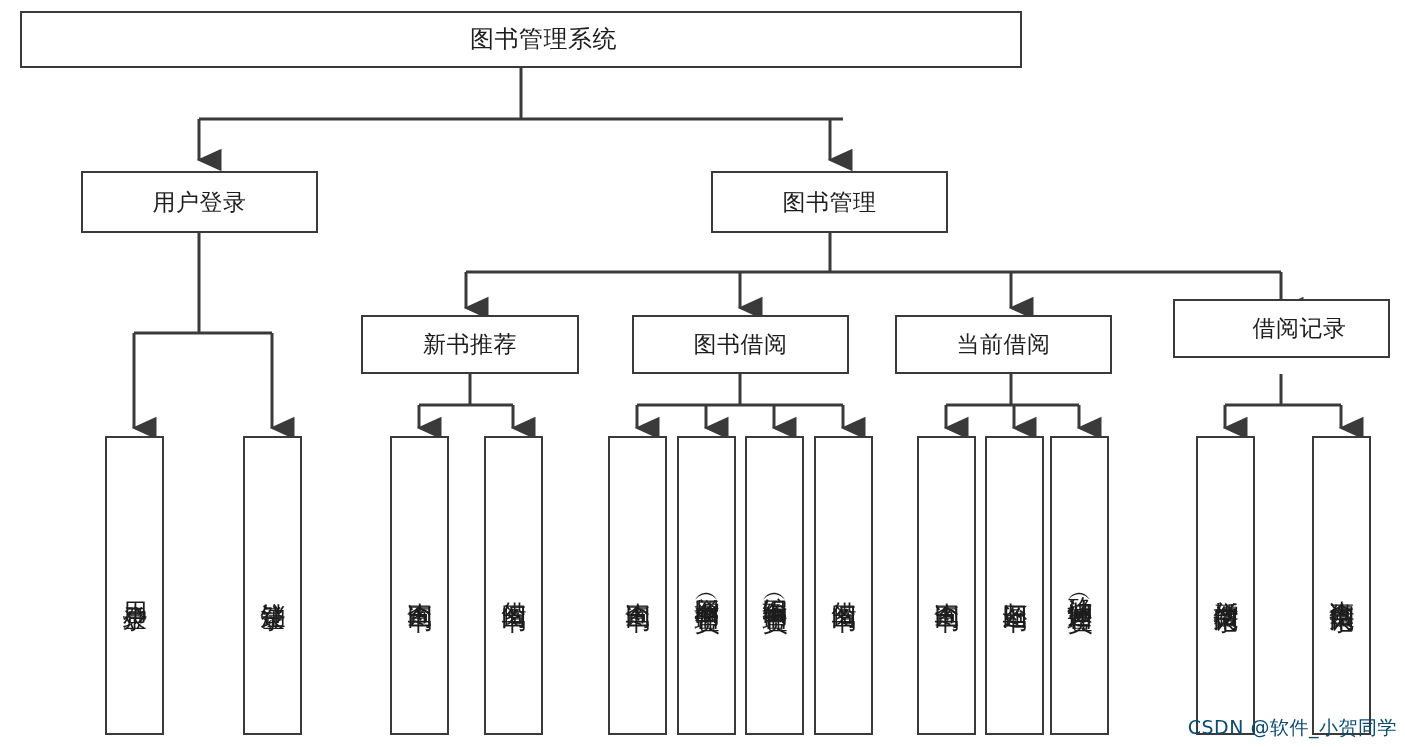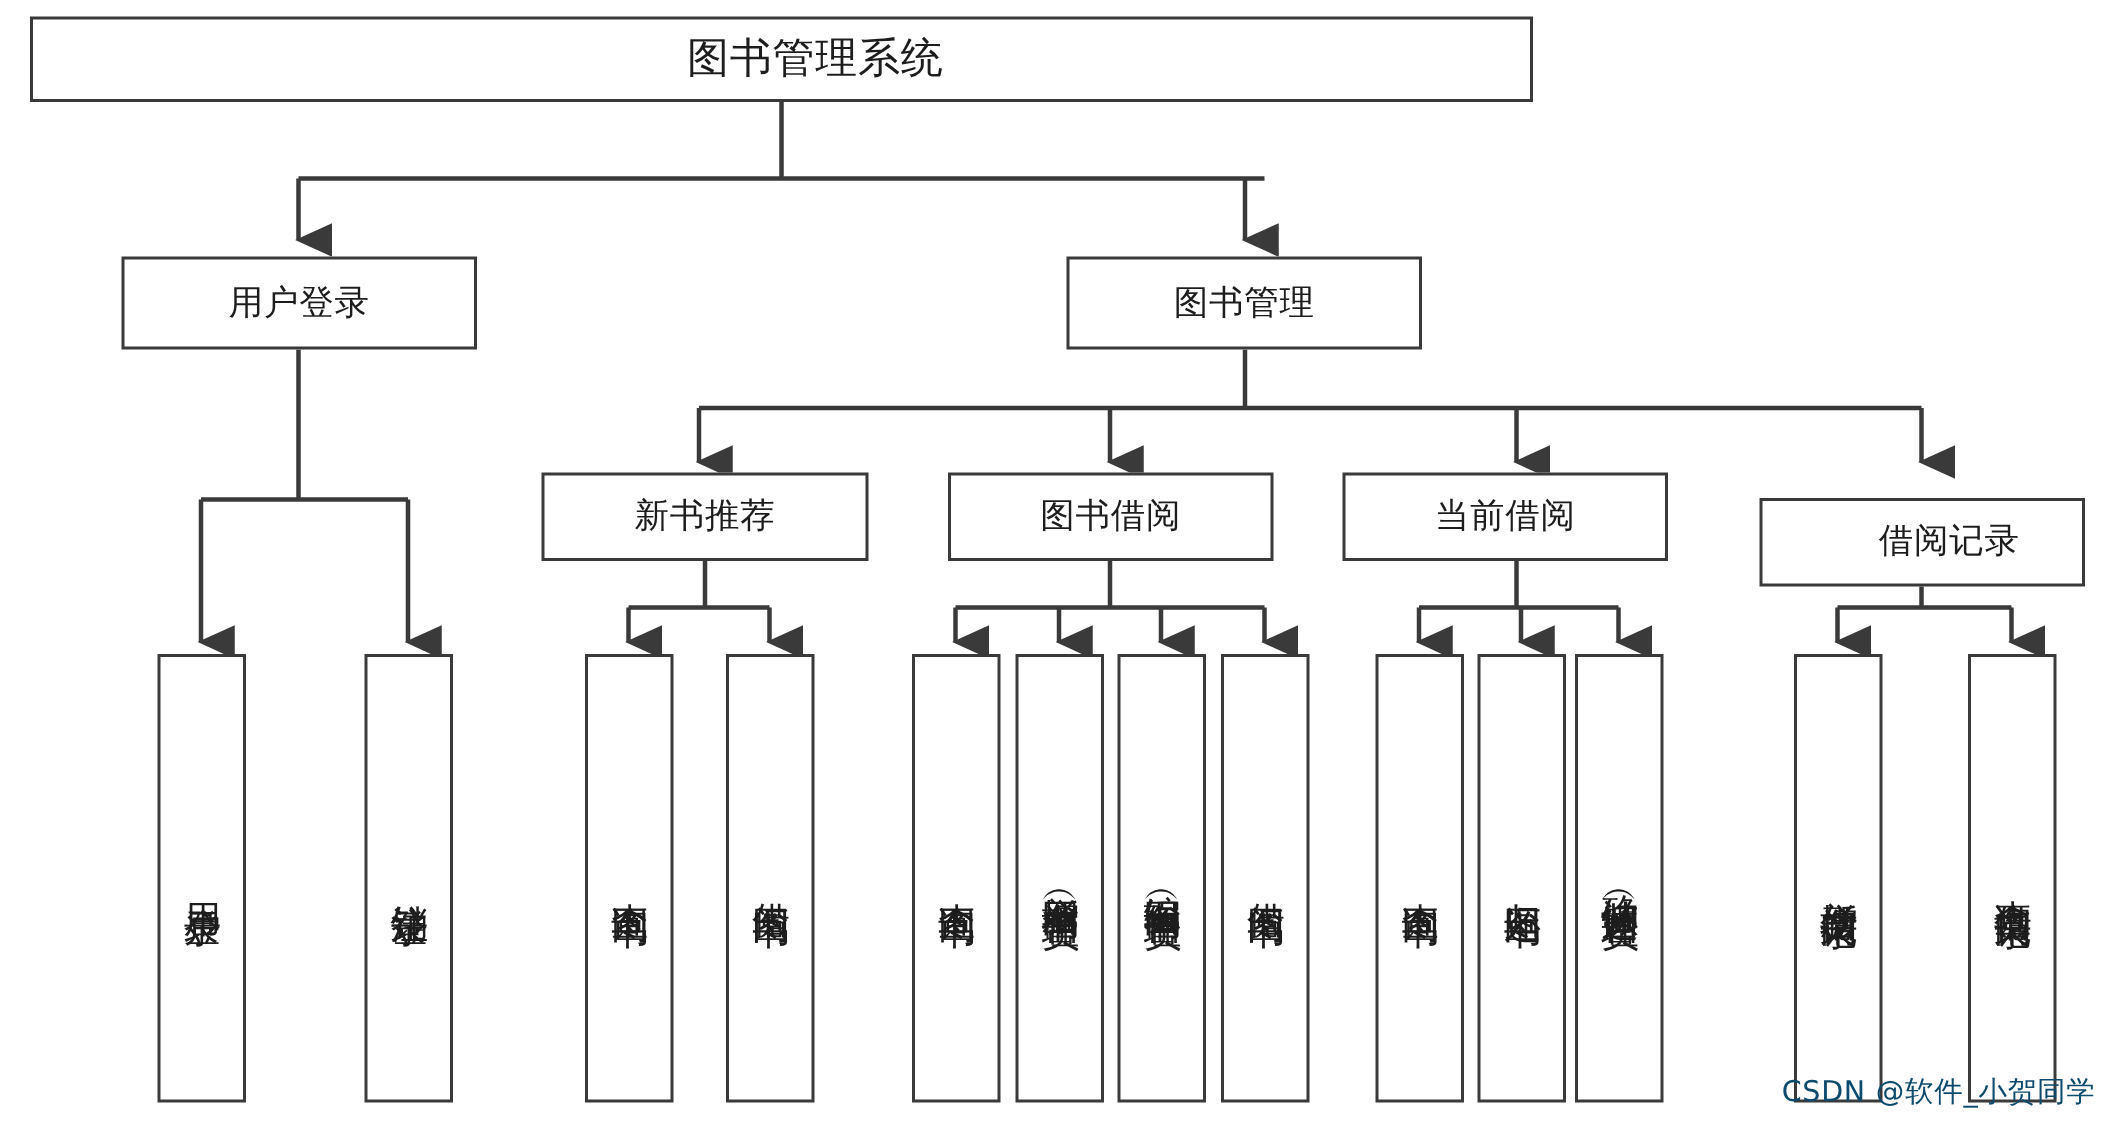--- a/index.html
+++ b/index.html
@@ -42,21 +42,21 @@
     line-height: 1.16;
     letter-spacing: 0.5px;
     color: #1d1d1d;
   }
   
   .node.h .lbl {
     font-size: 23px;
     white-space: nowrap;
   }
   .node.root .lbl {
-    font-size: 28px;
+    font-size: 24px;
     margin-left: 45px;
   }
   
   .node.v {
     align-items: center;
     justify-content: center;
     padding: 4px 2px;
   }
   .node.v .lbl {
     writing-mode: vertical-rl;
@@ -145,21 +145,21 @@
 
   <div class="node h" style="left:361px; top:315px; width:218px; height:59px;">
     <span class="lbl">新书推荐</span>
   </div>
   <div class="node h" style="left:632px; top:315px; width:217px; height:59px;">
     <span class="lbl">图书借阅</span>
   </div>
   <div class="node h" style="left:895px; top:315px; width:217px; height:59px;">
     <span class="lbl">当前借阅</span>
   </div>
-  <div class="node h" style="left:1173px; top:332px; width:217px; height:59px;padding-left:36px;">
+  <div class="node h" style="left:1173px; top:299px; width:217px; height:59px;padding-left:36px;">
     <span class="lbl">借阅记录</span>
   </div>
 
   <div class="node v" style="left:105px; top:436px; width:59px; height:299px;">
     <span class="lbl">用户登录</span>
   </div>
   <div class="node v" style="left:243px; top:436px; width:59px; height:299px;">
     <span class="lbl">注销登录</span>
   </div>
 

